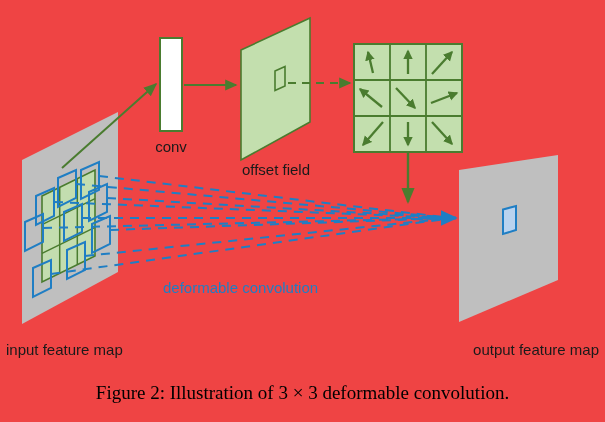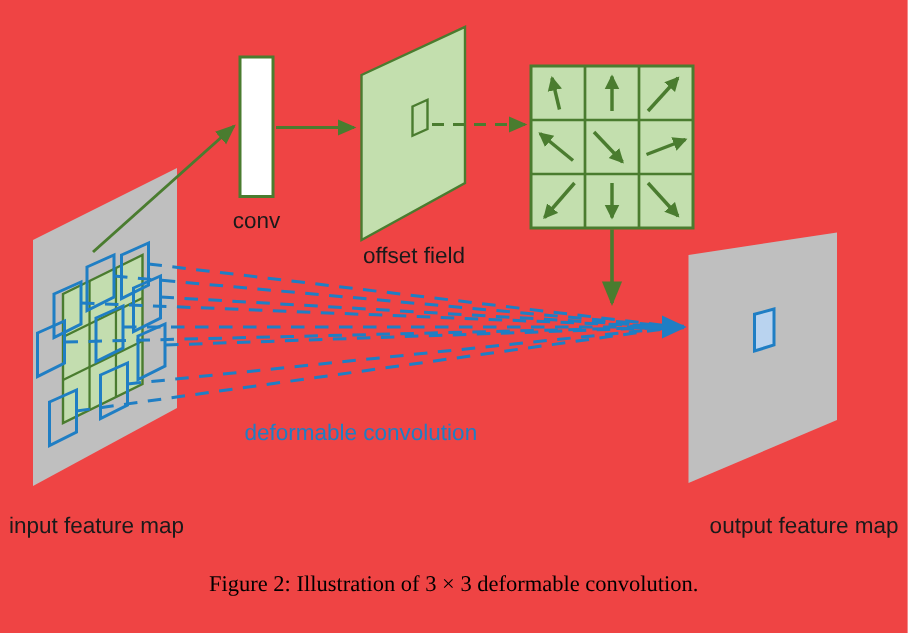--- a/index.html
+++ b/index.html
@@ -34,21 +34,21 @@
     font-size: 15px;
     fill: #1f7ec4;
   }
   .caption {
     position: absolute;
     left: 0;
     right: 0;
     top: 382px;
     text-align: center;
     font-family: "Liberation Serif", serif;
-    font-size: 15px;
+    font-size: 19px;
     color: #000000;
     white-space: nowrap;
   }
 </style>
 </head>
 <body>
 
 <div id="figure-root">
 
   <svg id="figure-svg" width="605" height="422" viewBox="0 0 605 422">

